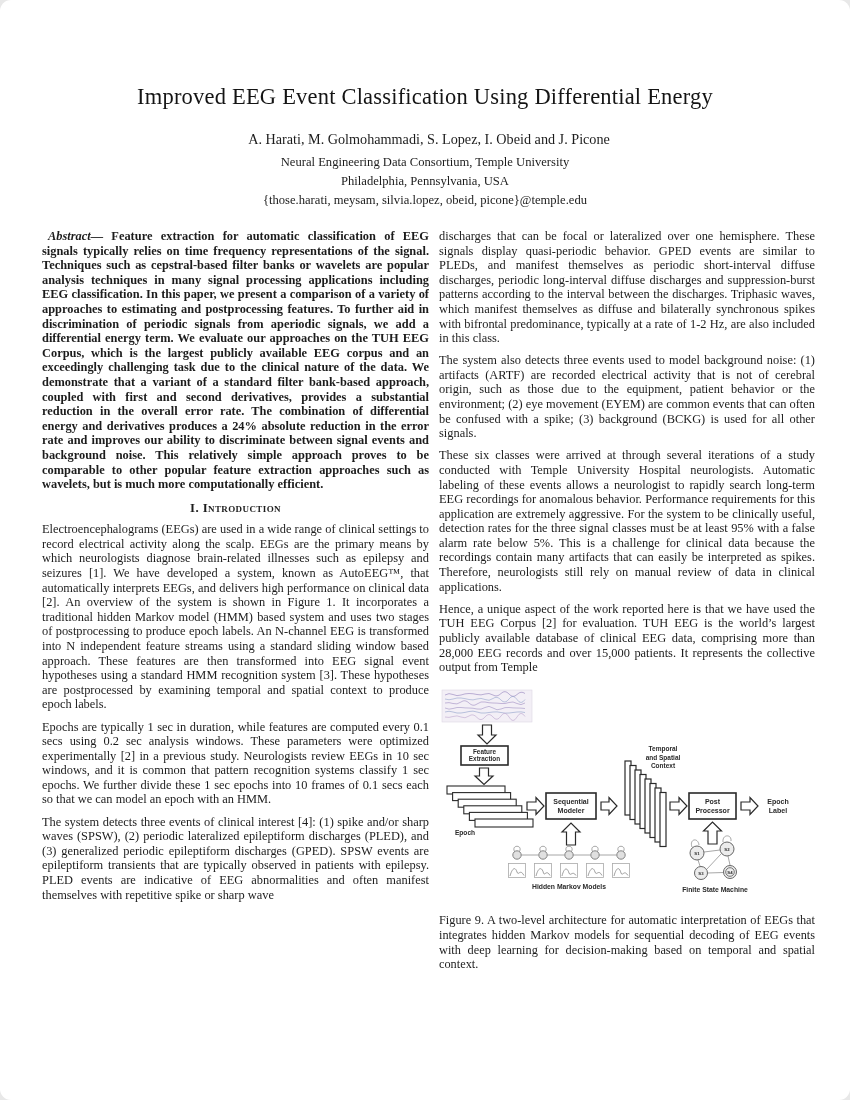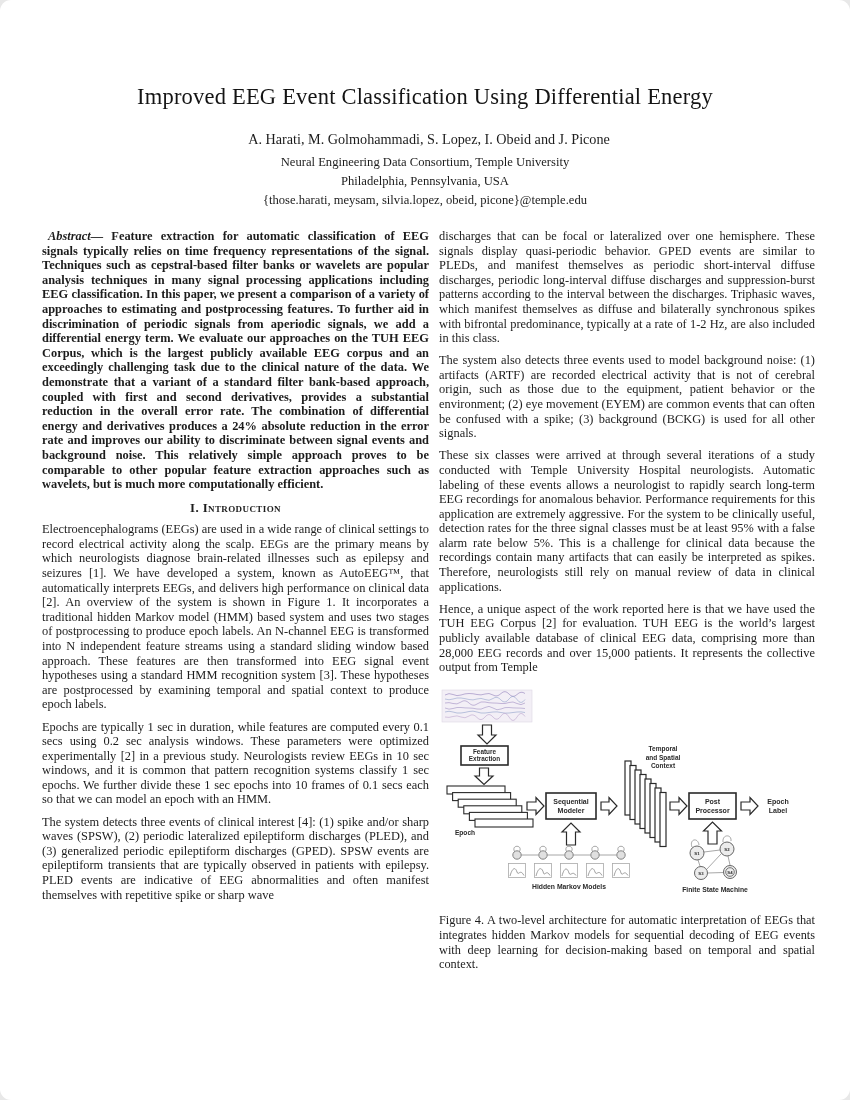--- a/index.html
+++ b/index.html
@@ -217,17 +217,17 @@
             <circle cx="291" cy="183" r="6.5" fill="#ececec" stroke="#666" stroke-width="1"></circle>
             <circle cx="291" cy="183" r="4.3" fill="none" stroke="#666" stroke-width="0.9"></circle>
             <text class="figtext" x="258" y="165.8" font-size="4.3" text-anchor="middle" fill="#444">S1</text>
             <text class="figtext" x="288" y="161.8" font-size="4.3" text-anchor="middle" fill="#444">S2</text>
             <text class="figtext" x="262" y="185.8" font-size="4.3" text-anchor="middle" fill="#444">S3</text>
             <text class="figtext" x="291" y="184.8" font-size="4.3" text-anchor="middle" fill="#444">S4</text>
             <text class="figtext" x="276" y="203" font-size="6.8" text-anchor="middle">Finite State Machine</text>
           </g>
         </svg>
 
-        <figcaption>Figure 4. A two-level architecture for automatic interpretation of EEGs that integrates hidden Markov models for sequential decoding of EEG events with deep learning for decision-making based on temporal and spatial context.</figcaption>
+        <figcaption>Figure 9. A two-level architecture for automatic interpretation of EEGs that integrates hidden Markov models for sequential decoding of EEG events with deep learning for decision-making based on temporal and spatial context.</figcaption>
       </figure>
     </div>
   </div>
 </div>
 
 </body></html>

